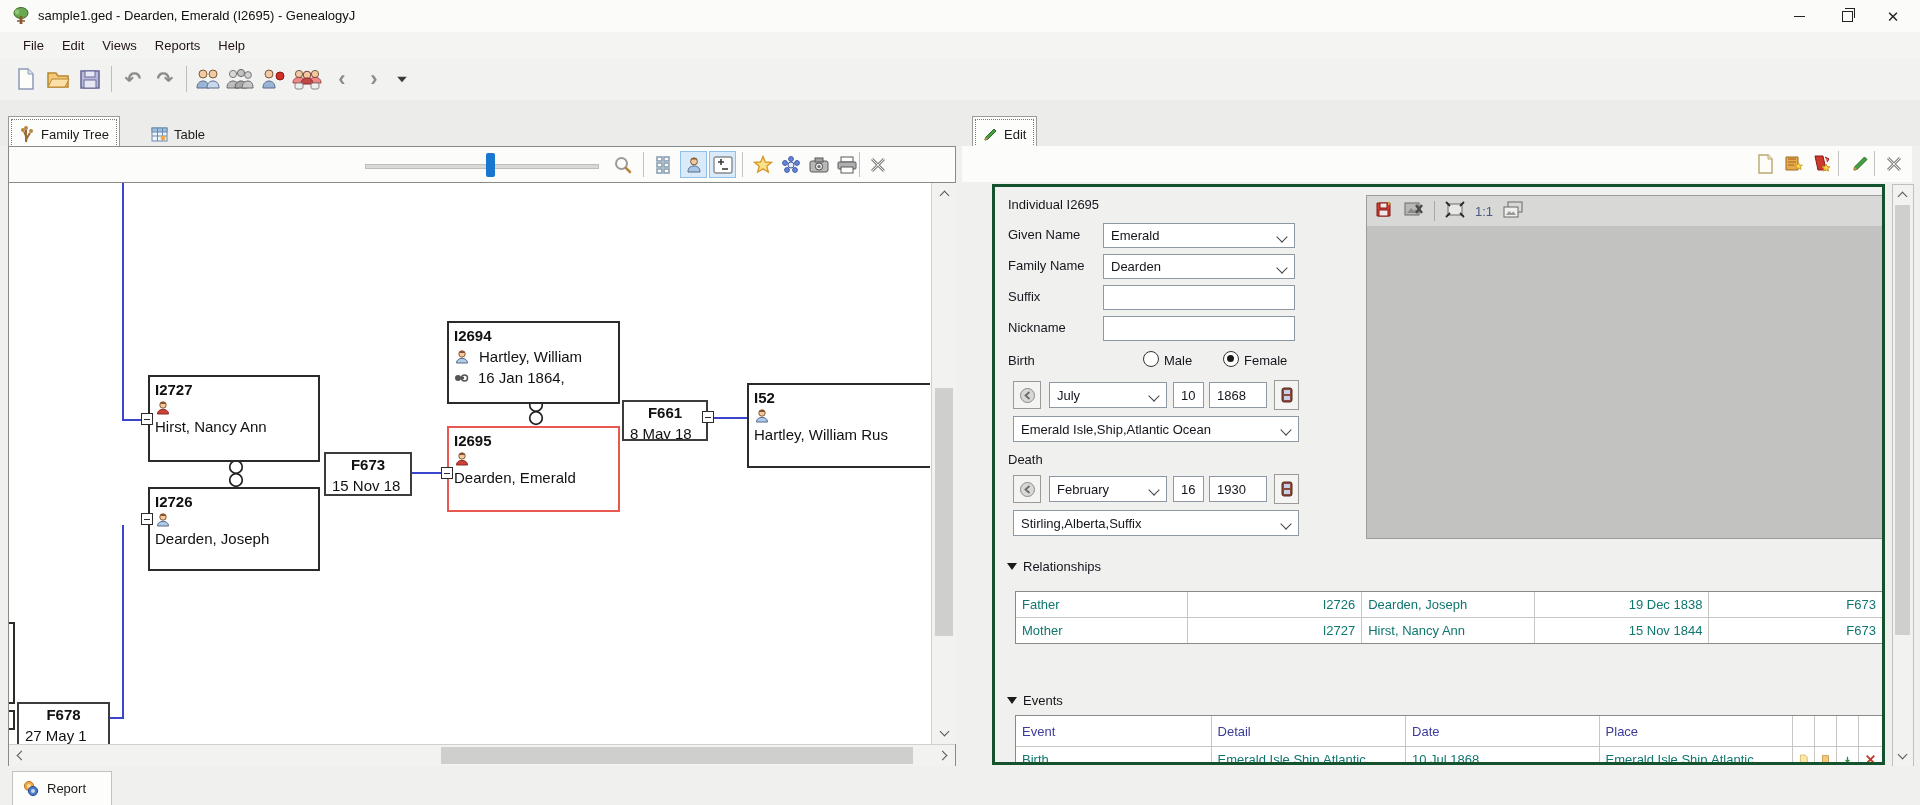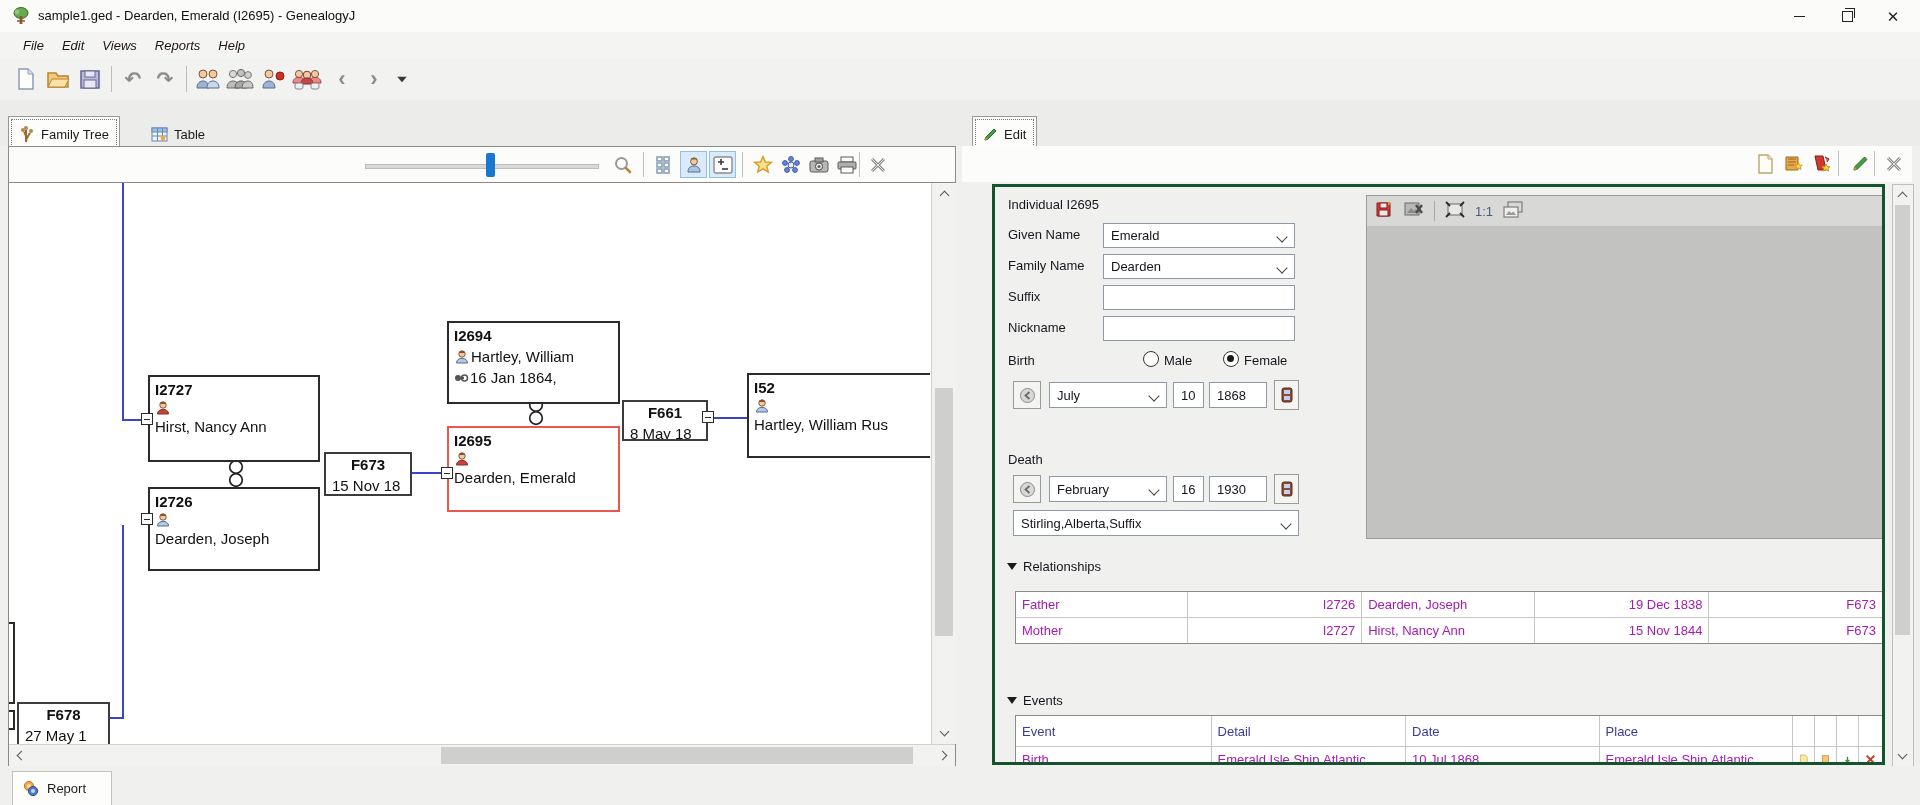--- a/index.html
+++ b/index.html
@@ -13,21 +13,21 @@
   .titlebar{left:0;top:0;width:1920px;height:32px;background:#fbfbfa;}
   .title-text{left:38px;top:8px;font-size:13px;color:#111;}
   .win-btn{top:0;width:46px;height:32px;display:flex;align-items:center;justify-content:center;color:#222;}
   .glyph-min{width:11px;height:0;border-top:1.6px solid #222;}
   .glyph-max{width:9px;height:9px;border:1.4px solid #222;position:relative;background:#fbfbfa;}
   .glyph-max:before{content:"";position:absolute;left:2px;top:-4px;width:9px;height:9px;border:1.4px solid #222;border-bottom:none;border-left:none;}
   .glyph-close{font-size:15px;line-height:15px;color:#222;}
 
   
   .menubar{left:0;top:32px;width:1920px;height:26px;background:#f4f4f2;display:flex;align-items:center;padding-left:14px;gap:0;}
-  .menu-item{padding:0 9px;height:100%;display:flex;align-items:center;font-size:13px;color:#201414;font-style:italic;}
+  .menu-item{padding:0 9px;height:100%;display:flex;align-items:center;font-size:13px;color:#201414;}
 
   
   .main-toolbar{left:0;top:58px;width:1920px;height:42px;background:#f2f2f0;display:flex;align-items:center;padding-left:10px;}
   .tb-btn{width:32px;height:30px;display:flex;align-items:center;justify-content:center;}
   .tb-sep{width:1px;height:26px;background:#bdbdbb;margin:0 5px;}
   .arrow-glyph{font-size:22px;color:#8c8c8c;font-weight:bold;line-height:20px;}
   .caret-down{width:0;height:0;border-left:6px solid transparent;border-right:6px solid transparent;border-top:7px solid #3a3a3a;}
 
   
   .tabstrip{left:0;top:100px;width:1920px;height:46px;background:#ececeb;}
@@ -42,21 +42,21 @@
   .slider-handle{left:477px;top:6px;width:9px;height:24px;background:#1878d0;border-radius:2px;}
   .tt-btn{position:absolute;top:4px;width:27px;height:27px;display:flex;align-items:center;justify-content:center;border:1px solid transparent;box-sizing:border-box;}
   .tt-btn.toggled{background:#d9ebfa;border:1px solid #90bfe8;}
   .tt-sep{position:absolute;top:5px;width:1px;height:25px;background:#c2c2c0;}
 
   .tree-canvas{left:0;top:36px;width:921px;height:561px;background:#ffffff;overflow:hidden;}
 
   .pline{position:absolute;background:#3a45cc;}
   .pbox{position:absolute;background:#fff;border:2px solid #2b2b2b;box-sizing:border-box;padding:2px 5px;overflow:hidden;font-size:15px;color:#111;}
   .pbox .bid{font-weight:bold;line-height:21px;}
-  .pbox .brow{display:flex;align-items:center;gap:1px;line-height:21px;white-space:nowrap;}
+  .pbox .brow{display:flex;align-items:center;gap:9px;line-height:21px;white-space:nowrap;}
   .pbox.selected{border-color:#e8584e;}
   .fbox{position:absolute;background:#fff;border:2px solid #3c3c3c;box-sizing:border-box;padding:1px 6px;overflow:hidden;font-size:15px;color:#111;}
   .fbox .bid{font-weight:bold;line-height:20px;text-align:center;}
   .fbox .bdate{line-height:22px;}
   .conn{position:absolute;width:12px;height:12px;background:#fff;border:1.5px solid #2b2b2b;box-sizing:border-box;display:flex;align-items:center;justify-content:center;}
   .conn i{display:block;width:6px;height:0;border-top:1.5px solid #2b2b2b;}
   .bracket{position:absolute;border:2px solid #2b2b2b;border-left:none;box-sizing:border-box;background:transparent;}
 
   
   .sb-v{position:absolute;background:#f2f2f0;border-left:1px solid #d0d0ce;}
@@ -86,21 +86,21 @@
 
   .section-head{position:absolute;display:flex;align-items:center;gap:6px;font-size:13px;color:#14141c;}
   .tri-down{width:0;height:0;border-left:5px solid transparent;border-right:5px solid transparent;border-top:7px solid #1a1a1a;}
 
   .gtable{position:absolute;background:#fff;border:1px solid #8a8a88;box-sizing:border-box;}
   .trow{display:flex;border-bottom:1px solid #c6c6c4;}
   .trow:last-child{border-bottom:none;}
   .tcell{border-right:1px solid #c6c6c4;box-sizing:border-box;padding:0 6px;display:flex;align-items:center;overflow:hidden;white-space:nowrap;font-size:13px;}
   .tcell:last-child{border-right:none;}
   .thead .tcell{color:#3b3b9b;height:30px;}
-  .tbody .tcell{height:25px;color:#a21caf;}
+  .tbody .tcell{height:25px;color:#0f766e;}
   .ralign{justify-content:flex-end;}
 
   
   .statusbar{left:0;top:766px;width:1920px;height:39px;background:#f0f0ee;}
   .report-tab{left:12px;top:5px;width:100px;height:34px;background:#fdfdfc;border:1px solid #c2c2c0;border-bottom:none;display:flex;align-items:center;gap:7px;padding-left:9px;box-sizing:border-box;}
 
   .ico{display:inline-block;vertical-align:middle;}
 </style>
 </head>
 <body>
@@ -413,21 +413,21 @@
         </div>
 
       <div class="fbox" style="left:613px;top:217px;width:86px;height:41px">
         <div class="bid">F661</div>
         <div class="bdate">8 May 18</div>
       </div>
       <div class="conn" style="left:693px;top:228px">
           <i></i>
         </div>
 
-      <div class="pbox" style="left:738px;top:190px;width:195px;height:85px">
+      <div class="pbox" style="left:738px;top:200px;width:195px;height:85px">
         <div class="bid">I52</div>
         <div class="brow">
             <svg width="16" height="16" viewBox="0 0 16 16">
               <circle cx="8" cy="5" r="3.2" fill="#f2c9a0" stroke="#8a5a30"></circle>
               <path d="M4.7 4a3.6 3.6 0 0 1 6.6 0z" fill="#8a5230"></path>
               <path d="M2.5 14c0-3.2 2.5-4.6 5.5-4.6s5.5 1.4 5.5 4.6z" fill="#aecbea" stroke="#5a6a8a"></path>
             </svg>
           </div>
         <div class="brow">Hartley, William Rus</div>
       </div>
@@ -543,20 +543,24 @@
     </div>
     <div class="field" style="left:214px;top:195px;width:58px;height:26px">
       <input value="1868" style="">
     </div>
     <div class="mini-btn" style="left:279px;top:193px;width:25px;height:30px">
       <svg width="14" height="18" viewBox="0 0 14 18">
           <rect x="2" y="2" width="10" height="14" rx="2" fill="#8a4a3a" stroke="#5a2a1e"></rect>
           <rect x="4" y="4" width="6" height="4" fill="#c8d0e8"></rect>
           <rect x="4" y="10" width="6" height="4" fill="#c8d0e8"></rect>
         </svg>
+    </div>
+    <div class="field combo" style="left:18px;top:229px;width:286px;height:26px">
+      <span>Emerald Isle,Ship,Atlantic Ocean</span>
+        <span class="cchev"></span>
     </div>
 
     <span class="form-label" style="left:13px;top:265px">Death</span>
 
     <div class="mini-btn" style="left:18px;top:288px;width:28px;height:28px">
       <svg width="17" height="17" viewBox="0 0 17 17">
           <circle cx="8.5" cy="8.5" r="7" fill="#d8d8d6" stroke="#8a8a88"></circle>
           <path d="M10.5 5 6.5 8.5l4 3.5" fill="none" stroke="#6a6a68" stroke-width="1.8"></path>
         </svg>
     </div>

